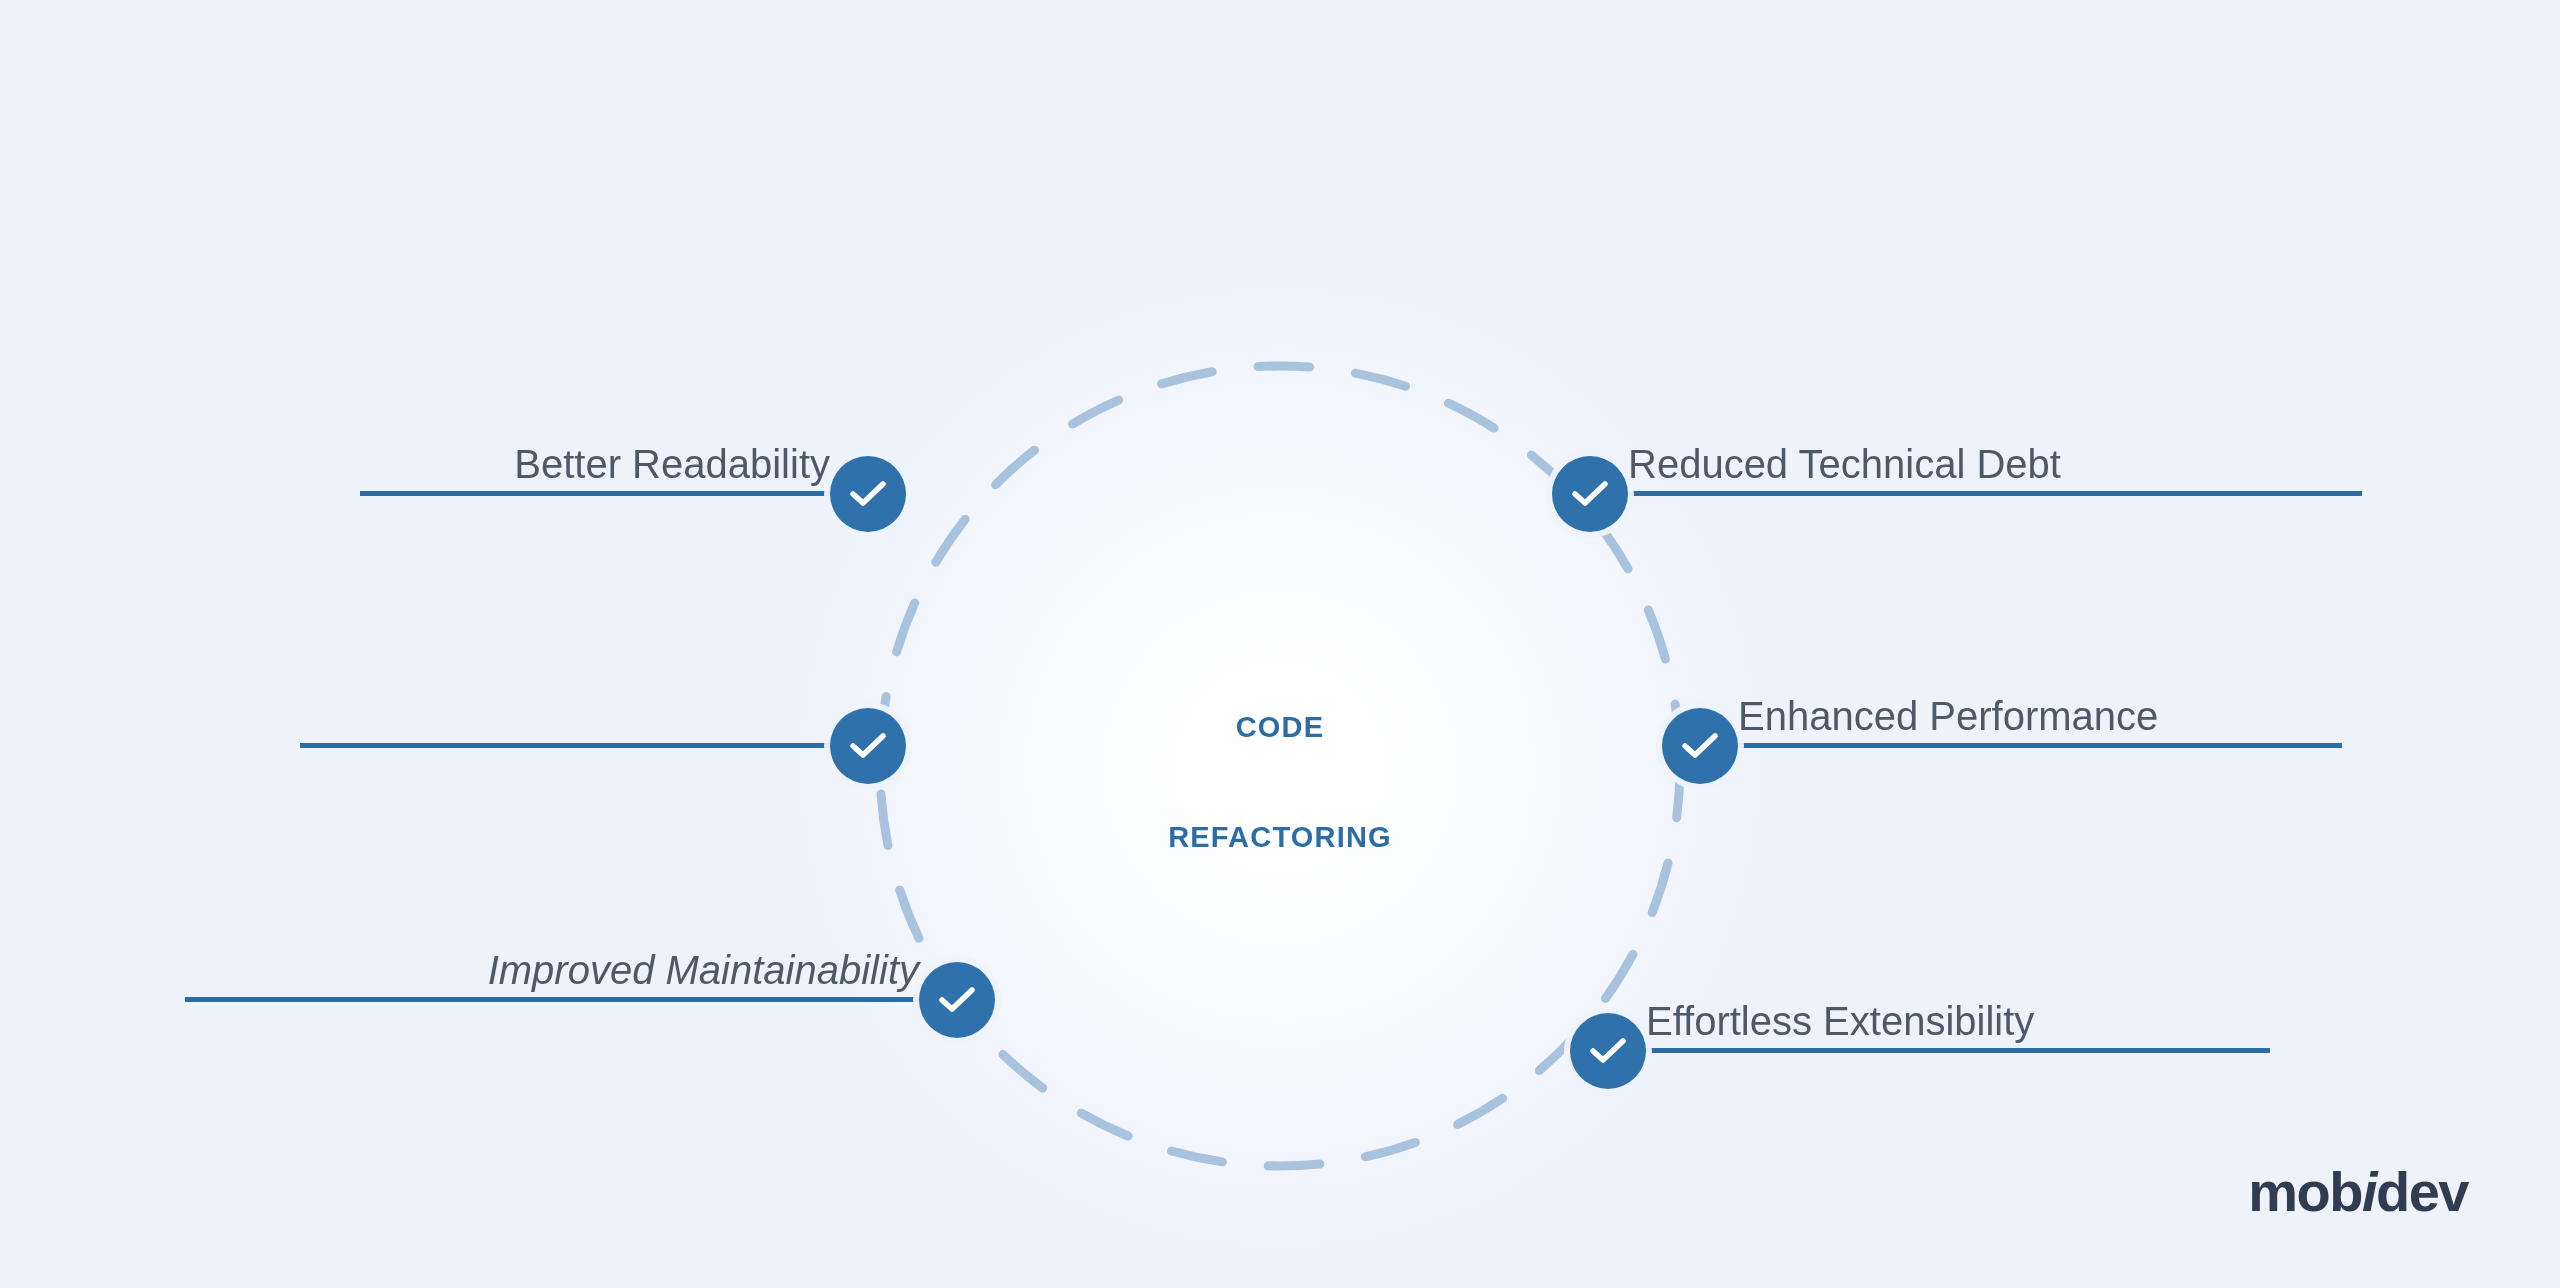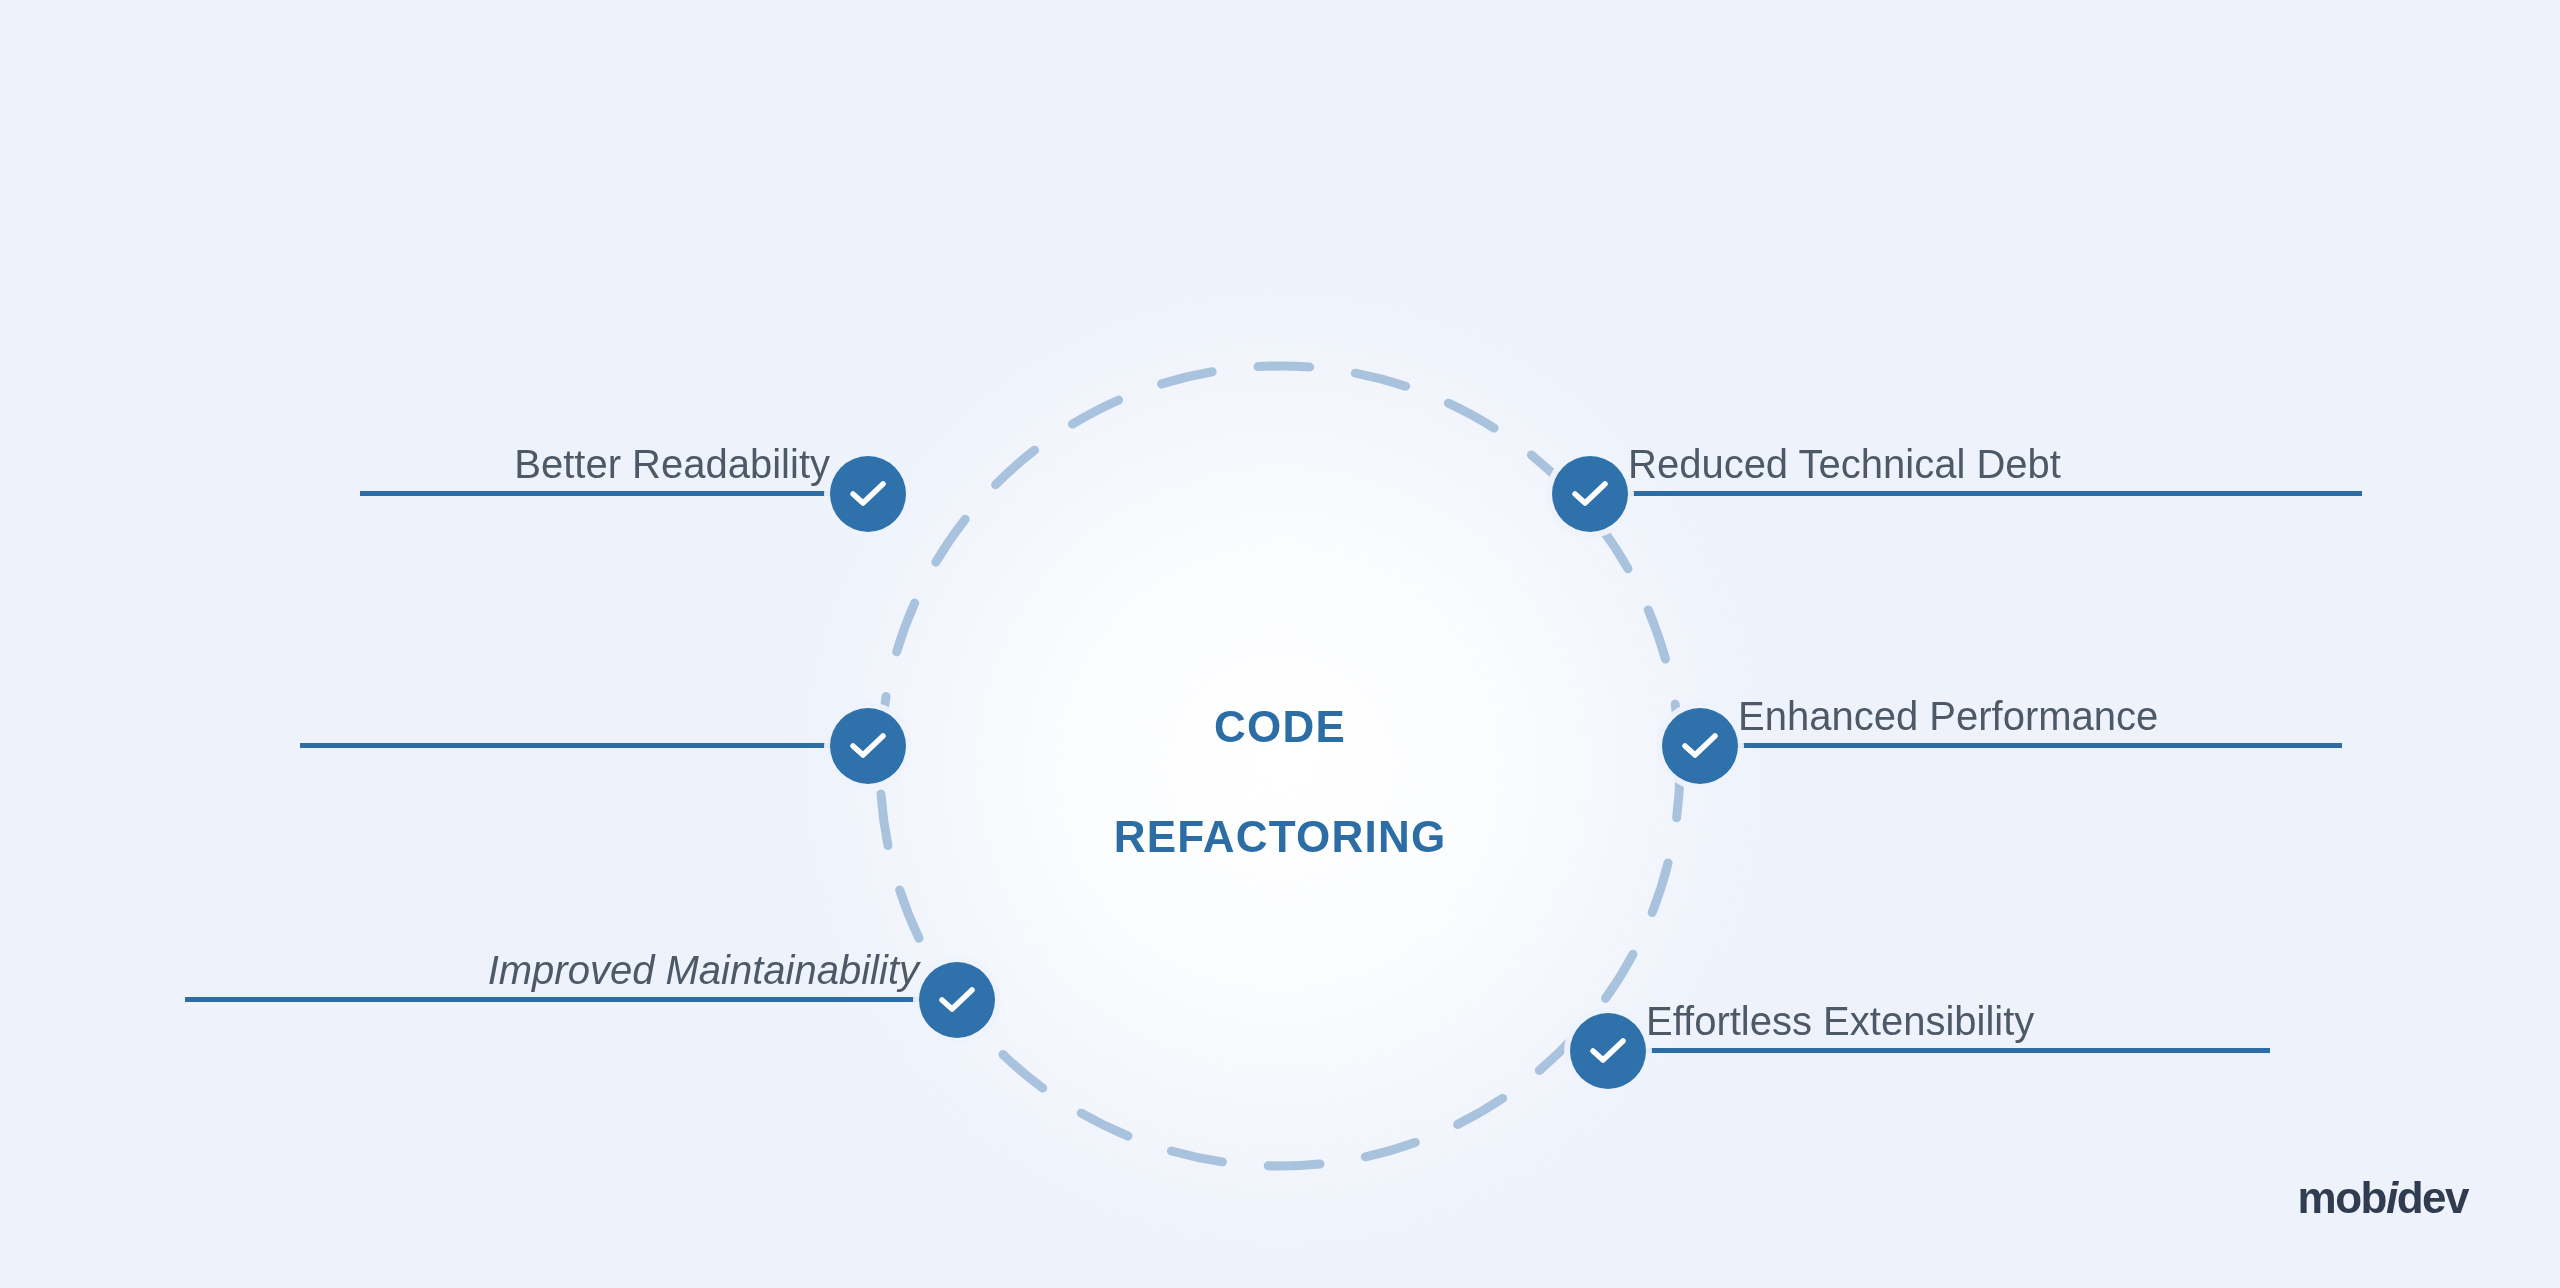--- a/index.html
+++ b/index.html
@@ -55,21 +55,21 @@
 
   
   .center-label {
     position: absolute;
     left: 1030px;
     top: 672px;
     width: 500px;
     text-align: center;
     color: #2d6da6;
     font-weight: bold;
-    font-size: 44px;
+    font-size: 29px;
     letter-spacing: 1.2px;
     line-height: 110px;
   }
   .center-label .line1 { display: block; }
   .center-label .line2 { display: block; }
 
   
   .benefit {
     position: absolute;
     height: 120px;
@@ -113,21 +113,21 @@
   
   .benefit.right .label { left: 76px; text-align: left; }
   .benefit.right .rule  { left: 60px; right: 0; }
   .benefit.right .node  { left: 0; }
 
   
   .logo {
     position: absolute;
     right: 92px;
     bottom: 68px;
-    font-size: 44px;
+    font-size: 56px;
     font-weight: bold;
     color: #303d50;
     letter-spacing: -1.5px;
     line-height: 1;
     white-space: nowrap;
     margin-left: 38px;
   }
   .logo .i {
     font-style: italic;
     font-weight: bold;

